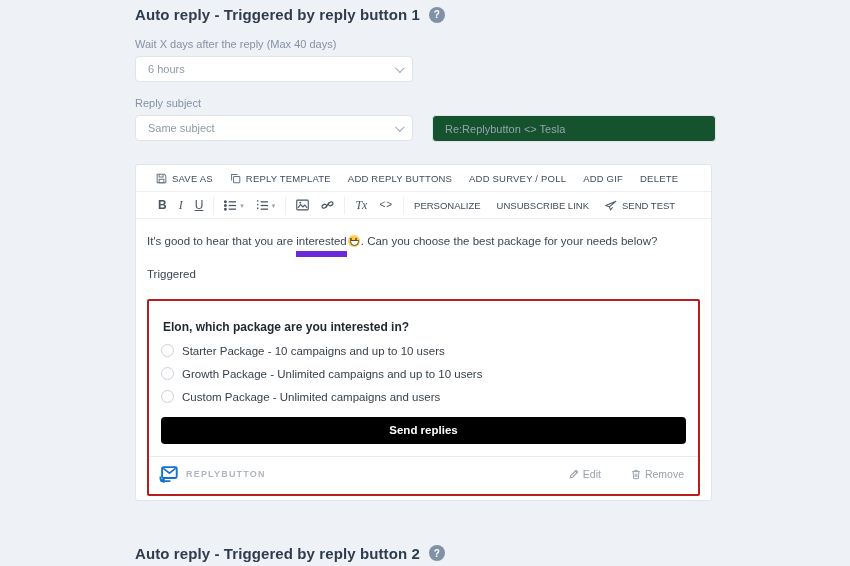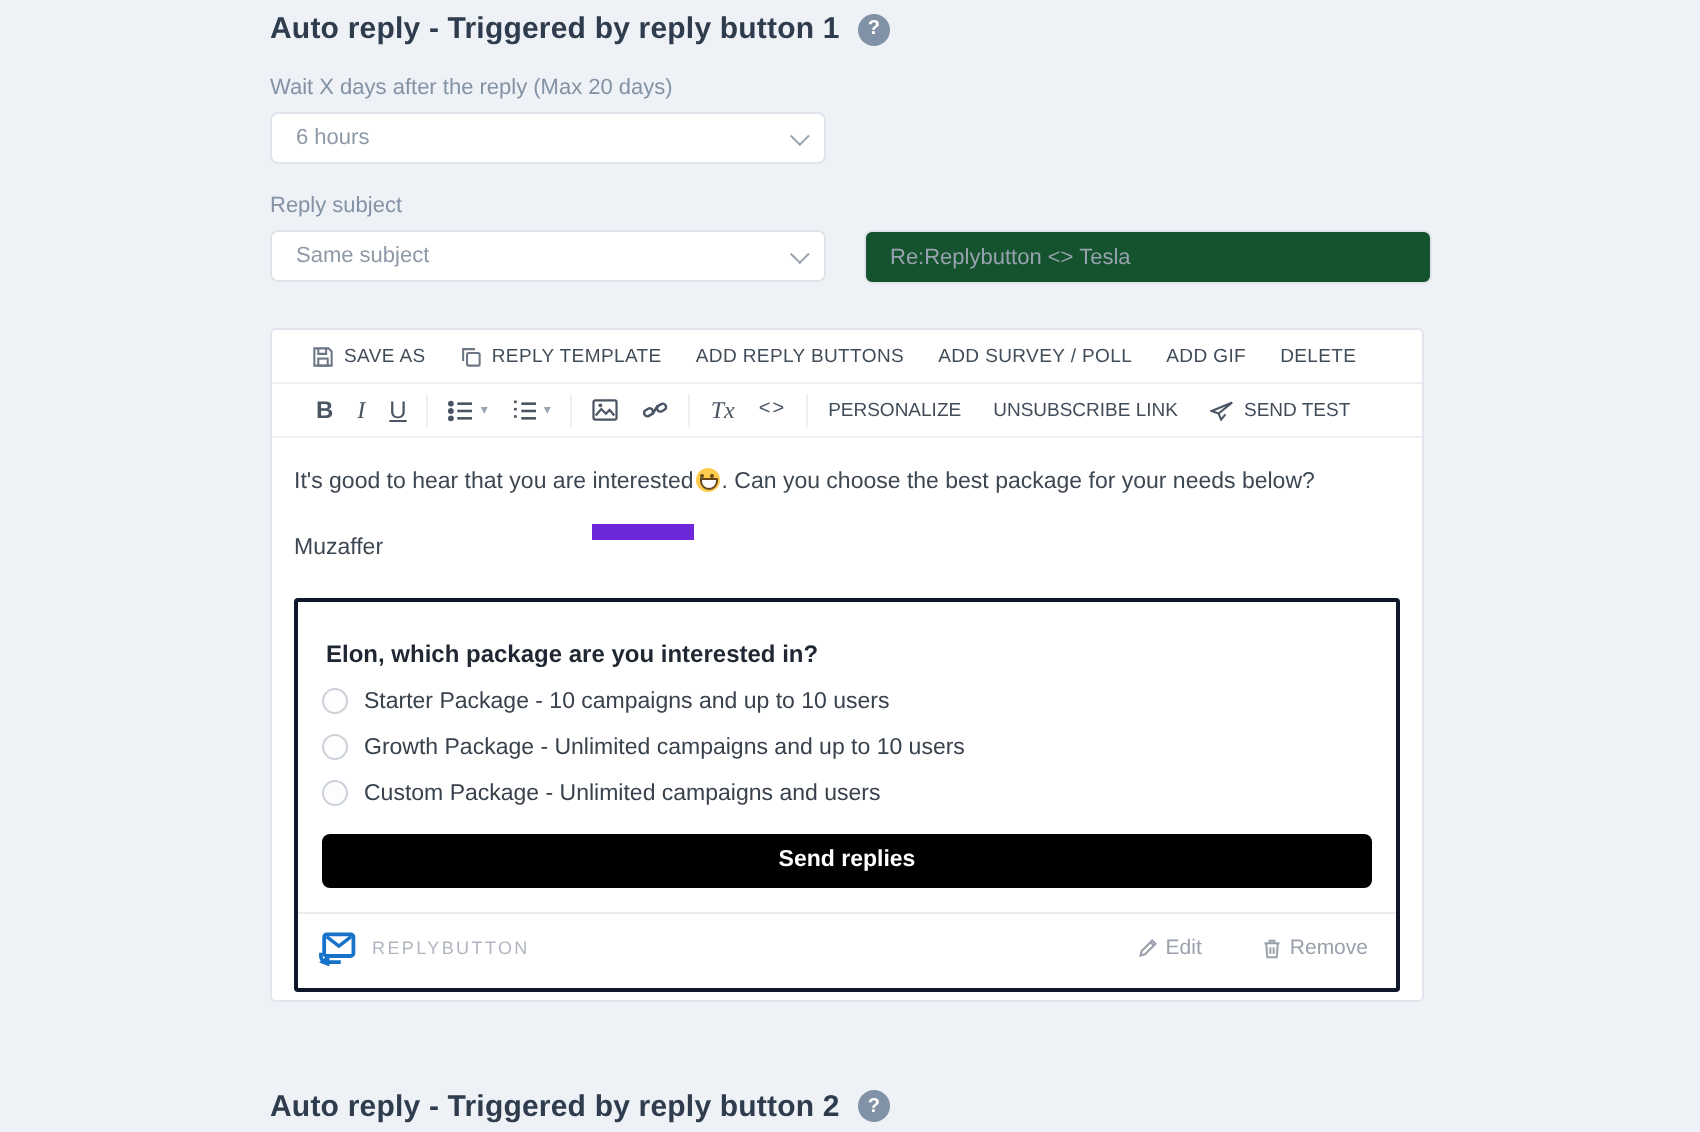--- a/index.html
+++ b/index.html
@@ -35,58 +35,58 @@
   .fmt-i { font-style:italic; font-family:"Liberation Serif", serif; }
   .fmt-u { text-decoration:underline; }
   .fmt-tx { font-style:italic; font-family:"Liberation Serif", serif; }
   .fmt-code { font-size:10px; letter-spacing:1px; color:#4a5563; }
   .mini-caret { font-size:7px; color:#9aa3b0; }
   .tb-text { font-size:9.5px; color:#414c59; cursor:pointer; white-space:nowrap; display:flex; align-items:center; gap:5px; }
   .tb-right-group { display:flex; align-items:center; gap:16px; padding-left:10px; }
 
   .editor-body { padding:8px 11px 4px; }
   .body-line { font-size:11.5px; color:#3d4752; margin-top:6px; line-height:1.5; }
-  .misspelled { border-bottom:8px solid #6d28d9; padding-bottom:15px; }
+  .misspelled { border-bottom:6px solid #6d28d9; padding-bottom:4px; }
   .emoji { display:inline-block; width:12px; height:12px; border-radius:50%; background:#ffcb4c;
     position:relative; vertical-align:-2px; margin:0 1px; }
   .emoji::before { content:""; position:absolute; top:3px; left:2.5px; width:2px; height:2px;
     border-radius:50%; background:#65471b; box-shadow:5px 0 0 #65471b; }
   .emoji::after { content:""; position:absolute; left:2.5px; bottom:1.5px; width:7px; height:3.5px;
     background:#fff; border:0.5px solid #65471b; border-radius:0 0 7px 7px; }
   .signature { margin-top:16px; }
 
-  .widget { margin-top:15px; border:2px solid #0f172a; border-radius:2px; background:#fff;
+  .widget { margin-top:15px; border:2px solid #b91c1c; border-radius:2px; background:#fff;
     padding:10px 12px 0; cursor:pointer; }
   .widget-question { font-size:12px; font-weight:bold; color:#1f2733; margin:9px 0 2px 2px; }
   .option-row { display:flex; align-items:flex-end; gap:8px; margin-top:10px; height:13px; }
   .radio { width:13px; height:13px; border-radius:50%; border:1px solid #ccd2d9; background:#fdfdfd; flex:none; }
   .option-label { font-size:11.5px; color:#38414c; }
   .send-btn { margin-top:14px; height:27px; background:#000000; border-radius:4px; color:#fff;
     font-size:11.5px; font-weight:bold; display:flex; align-items:center; justify-content:center; }
   .widget-footer { margin:12px -12px 0; border-top:1px solid #e9ebee; padding:9px 14px 11px 10px;
     display:flex; align-items:center; justify-content:space-between; }
   .brand { display:flex; align-items:center; gap:8px; }
-  .brand-name { font-size:9px; letter-spacing:1.2px; color:#b0b6bf; font-weight:normal; }
+  .brand-name { font-size:9px; letter-spacing:1.2px; color:#b0b6bf; font-weight:bold; }
   .footer-actions { display:flex; align-items:center; gap:30px; }
   .footer-action { display:flex; align-items:center; gap:4px; font-size:10.5px; color:#9aa1ac; cursor:pointer; }
 
   .section2 { margin-top:44px; }
 </style>
 </head>
 <body>
 
 <div class="page">
   <div class="content">
 
     <div class="title-row">
       <div class="section-title">Auto reply - Triggered by reply button 1</div>
       <div class="help-badge">?</div>
     </div>
 
-    <div class="field-label">Wait X days after the reply (Max 20 days)</div>
+    <div class="field-label">Wait X days after the reply (Max 40 days)</div>
     <div class="select-box">
       <span>6 hours</span>
       <span class="chevron"></span>
     </div>
 
     <div class="field-label">Reply subject</div>
     <div class="subject-row">
       <div class="select-box">
         <span>Same subject</span>
         <span class="chevron"></span>
@@ -191,21 +191,21 @@
                 <path d="M13 1L1 6l4 1.5L6.5 11 9 8M13 1L5 7.5"></path>
               </svg>
             </span>
             <span>SEND TEST</span>
           </span>
         </div>
       </div>
 
       <div class="editor-body">
         <div class="body-line"><span>It's good to hear that you are </span><span class="misspelled">interested</span><span class="emoji"></span><span>. Can you choose the best package for your needs below?</span></div>
-        <div class="body-line signature">Muzaffer</div>
+        <div class="body-line signature">Triggered</div>
 
         <div class="widget">
           <div class="widget-question">Elon, which package are you interested in?</div>
 
           <div class="option-row">
             <span class="radio"></span>
             <span class="option-label">Starter Package - 10 campaigns and up to 10 users</span>
           </div>
           <div class="option-row">
             <span class="radio"></span>

